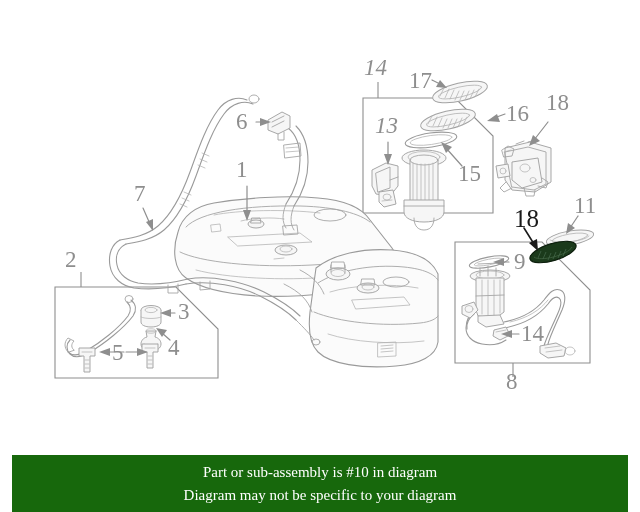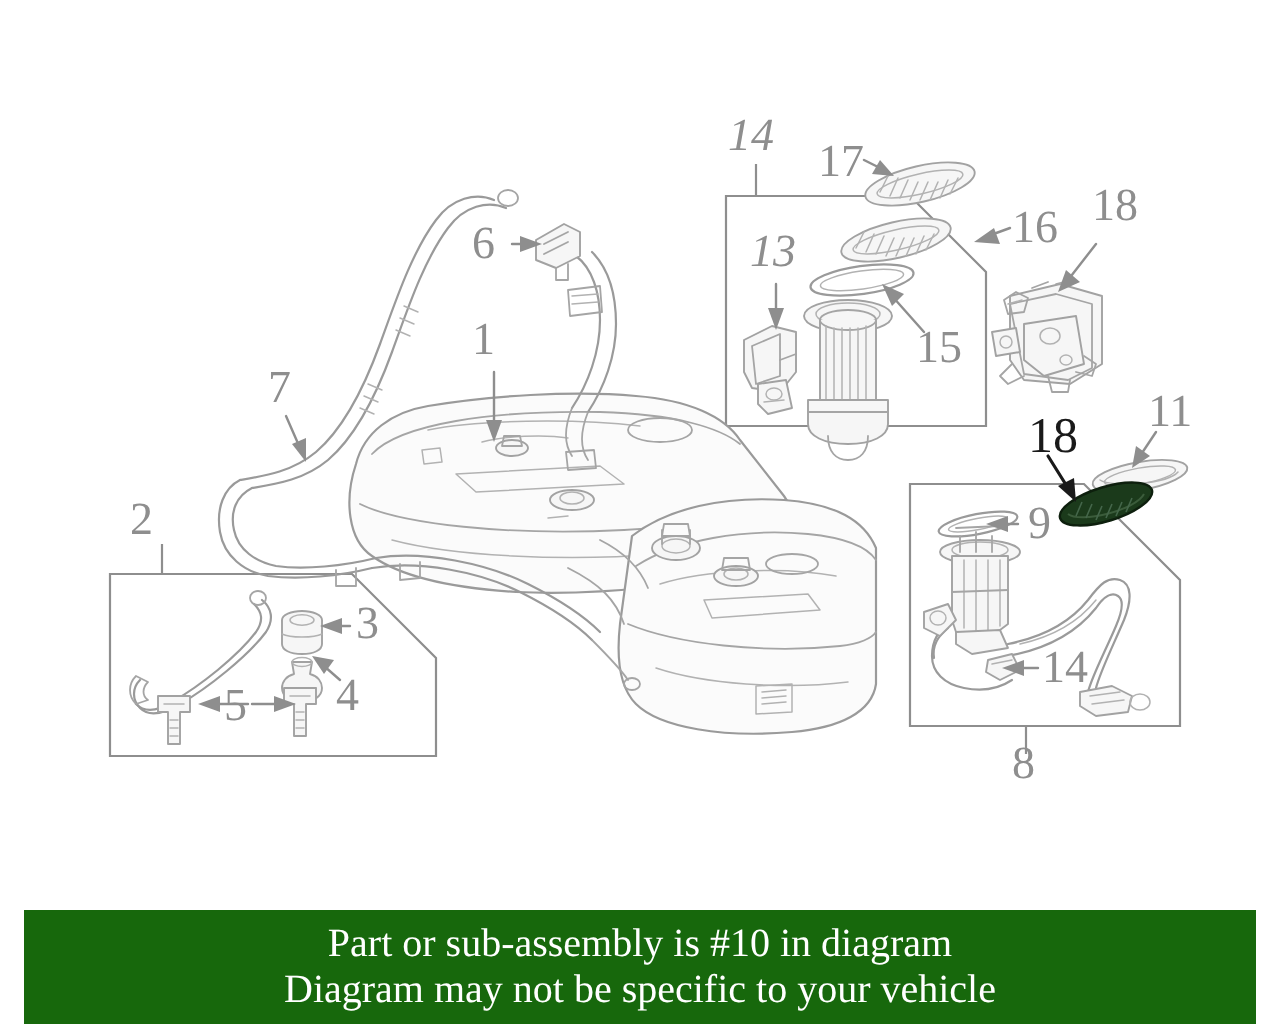--- a/index.html
+++ b/index.html
@@ -41,21 +41,21 @@
   #notice-banner {
     position: absolute;
     left: 12px;
     top: 455px;
     width: 616px;
     height: 57px;
     background: #17680c;
     color: #ffffff;
     text-align: center;
     font-family: "Liberation Serif", serif;
-    font-size: 20px;
+    font-size: 15px;
     line-height: 23px;
     padding-top: 6px;
     box-sizing: border-box;
   }
   #notice-banner .line {
     display: block;
   }
 </style>
 </head>
 <body>
@@ -375,16 +375,16 @@
   <span class="callout-num" style="left:521px; top:322px;">14</span>
   <span class="callout-num" style="left:375px; top:114px;font-style:italic;">13</span>
   <span class="callout-num" style="left:364px; top:56px;font-style:italic;">14</span>
   <span class="callout-num" style="left:458px; top:162px;">15</span>
   <span class="callout-num" style="left:506px; top:102px;text-align:right;">16</span>
   <span class="callout-num" style="left:409px; top:69px;">17</span>
   <span class="callout-num" style="left:546px; top:91px;">18</span>
 
   <div id="notice-banner">
     <span class="line">Part or sub-assembly is #10 in diagram</span>
-    <span class="line">Diagram may not be specific to your vehicle</span>
+    <span class="line">Diagram may not be specific to your diagram</span>
   </div>
 
 </div>
 
 </body></html>

